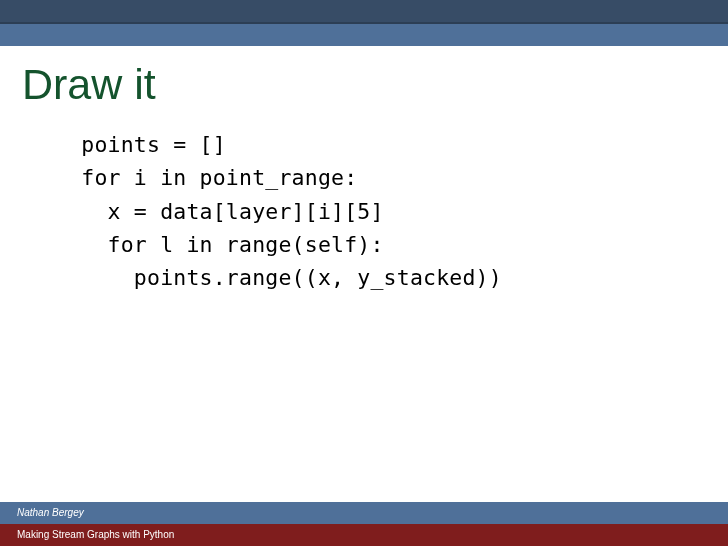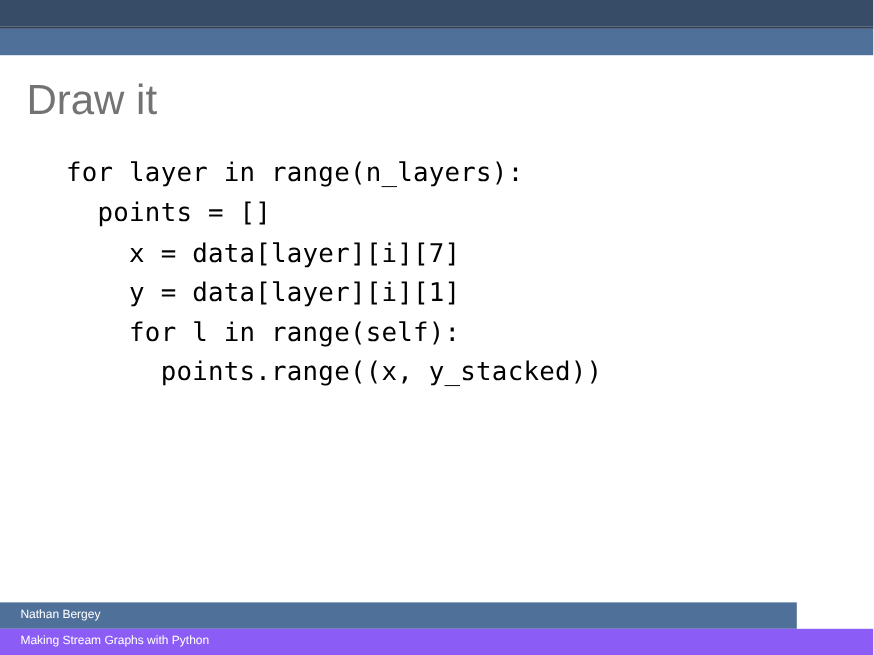--- a/index.html
+++ b/index.html
@@ -41,23 +41,23 @@
     height: 22px;
     background: #4f7099;
   }
 
   
   .slide-title {
     position: absolute;
     left: 22px;
     top: 62px;
     font-family: "Liberation Sans", sans-serif;
-    font-size: 35px;
+    font-size: 43px;
     font-weight: 400;
-    color: #737373;
+    color: #14532d;
     letter-spacing: 0px;
     line-height: 44px;
     white-space: pre;
     text-align: right;
   }
 
   
   .code-block {
     position: absolute;
     left: 55px;
@@ -71,31 +71,32 @@
     color: #000000;
     white-space: pre;
     letter-spacing: 0.2px;
   }
 
   
   .footer-author {
     position: absolute;
     left: 0;
     top: 502px;
-    width: 664px;
+    width: 728px;
     height: 22px;
     background: #4f7099;
+    font-style: italic;
   }
   .footer-title {
     position: absolute;
     left: 0;
     top: 524px;
     width: 728px;
     height: 22px;
-    background: #8b5cf6;
+    background: #7f1d1d;
   }
   .footer-text {
     position: absolute;
     left: 17px;
     top: 0;
     height: 22px;
     line-height: 22px;
     font-family: "Liberation Sans", sans-serif;
     font-size: 10px;
     color: #ffffff;
@@ -107,24 +108,23 @@
 
 <div id="slide">
 
   <div class="topbar-dark"></div>
   <div class="topbar-divider"></div>
   <div class="topbar-light"></div>
 
   <div class="slide-title">Draw it</div>
 
   <div class="code-block">
-    <div class="code-line">for layer in range(n_layers):</div>
     <div class="code-line">  points = []</div>
-    <div class="code-line">    x = data[layer][i][7]</div>
-    <div class="code-line">    y = data[layer][i][1]</div>
+    <div class="code-line">  for i in point_range:</div>
+    <div class="code-line">    x = data[layer][i][5]</div>
     <div class="code-line">    for l in range(self):</div>
     <div class="code-line">      points.range((x, y_stacked))</div>
   </div>
 
   <div class="footer-author">
     <div class="footer-text">Nathan Bergey</div>
   </div>
 
   <div class="footer-title">
     <div class="footer-text">Making Stream Graphs with Python</div>

